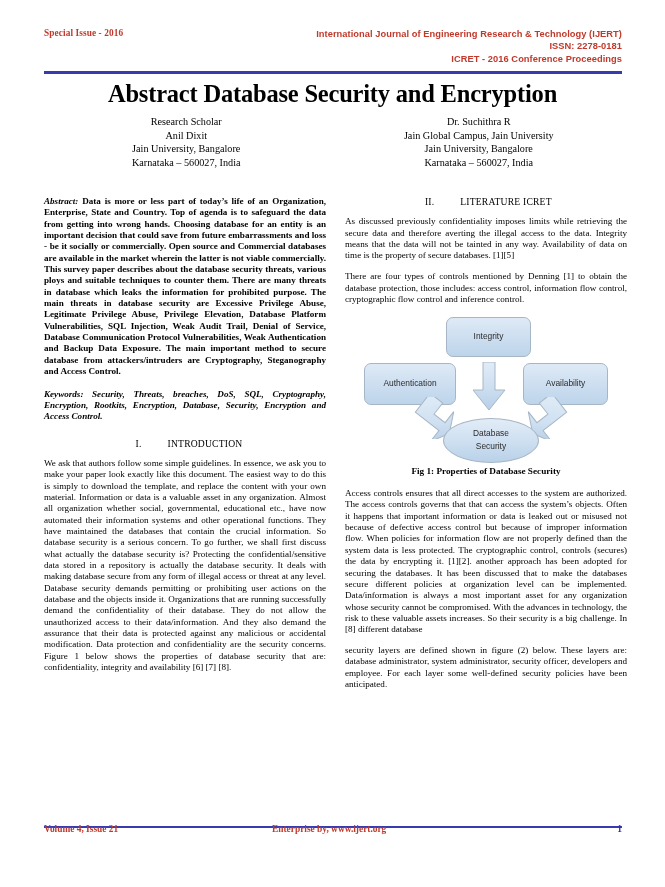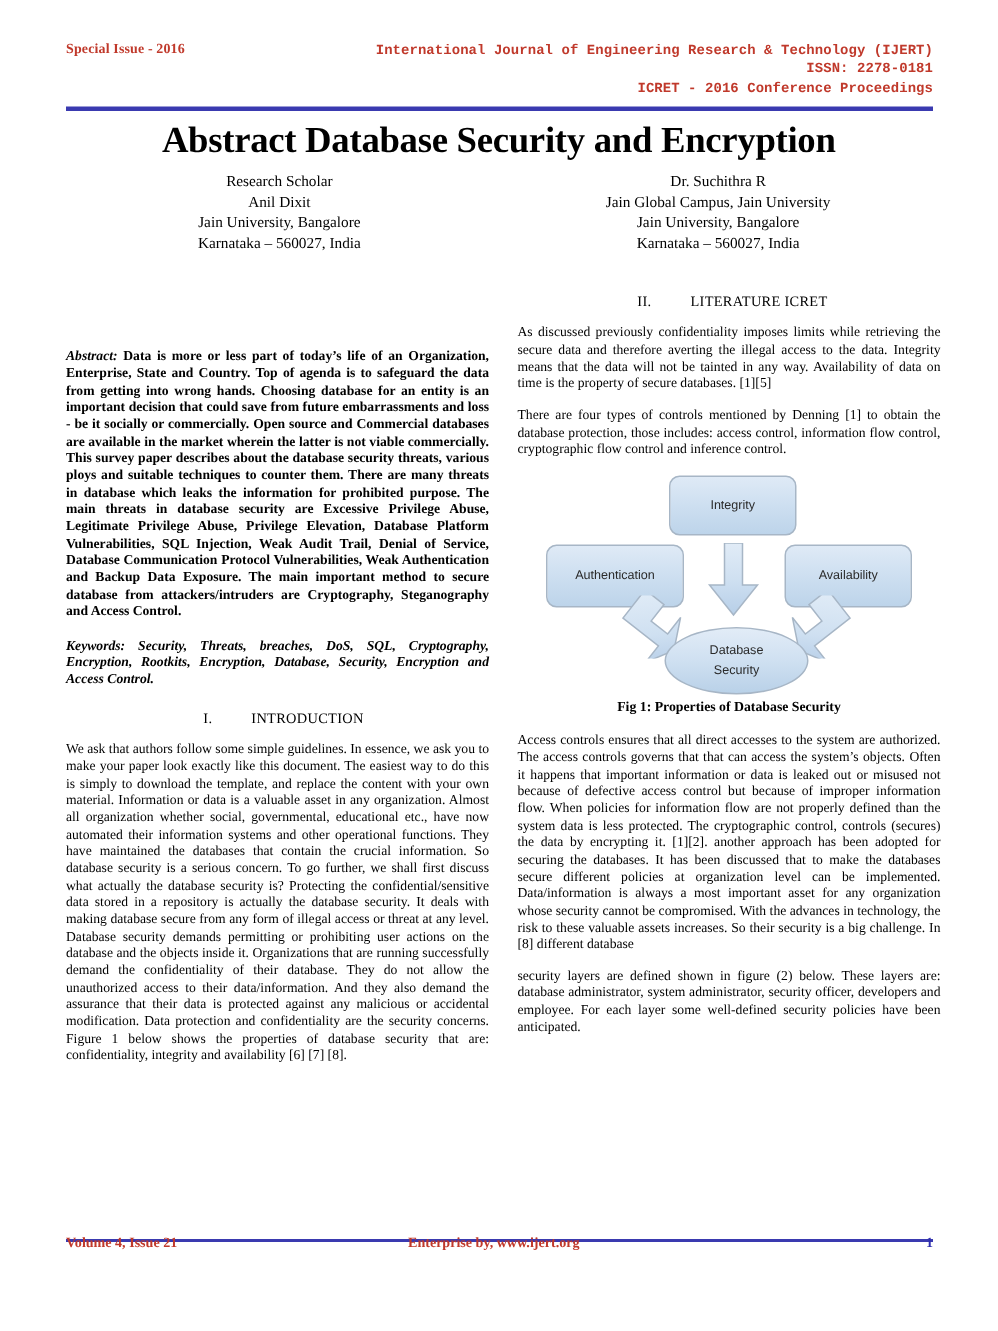--- a/index.html
+++ b/index.html
@@ -40,21 +40,21 @@
     font-weight: bold;
     font-size: 9.3px;
     color: #c0392b;
     letter-spacing: 0.1px;
   }
   .hdr-right {
     position: absolute;
     right: 0;
     top: 0;
     text-align: right;
-    font-family: Liberation Mono, monospace;
+    font-family: Liberation Sans, sans-serif;
     font-weight: bold;
     font-size: 9.3px;
     color: #c0392b;
     line-height: 12.4px;
     letter-spacing: 0.05px;
   }
   .rule-top {
     position: absolute;
     left: 44px;
     top: 71px;
@@ -91,21 +91,21 @@
 
   
   .col {
     position: absolute;
     top: 196px;
     width: 282px;
     font-size: 9.1px;
     line-height: 11.35px;
     text-align: justify;
   }
-  .col-left  { left: 44px; margin-top: 36px; }
+  .col-left  { left: 44px; }
   .col-right { left: 345px; }
 
   .abstract {
     font-weight: bold;
     text-align: justify;
     margin: 0;
   }
   .abstract .lead {
     font-style: italic;
     font-weight: bold;

